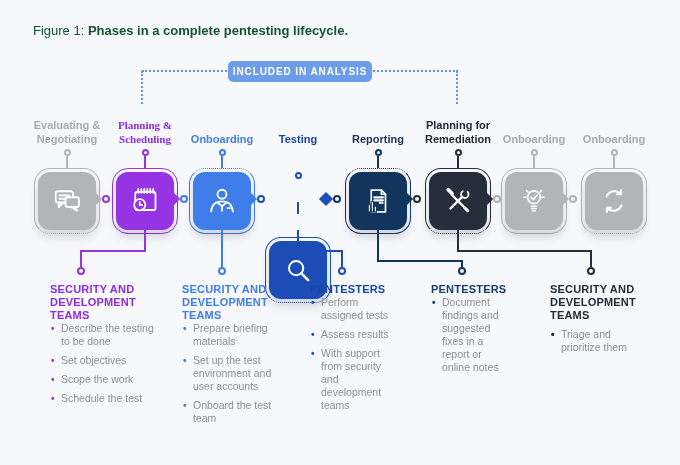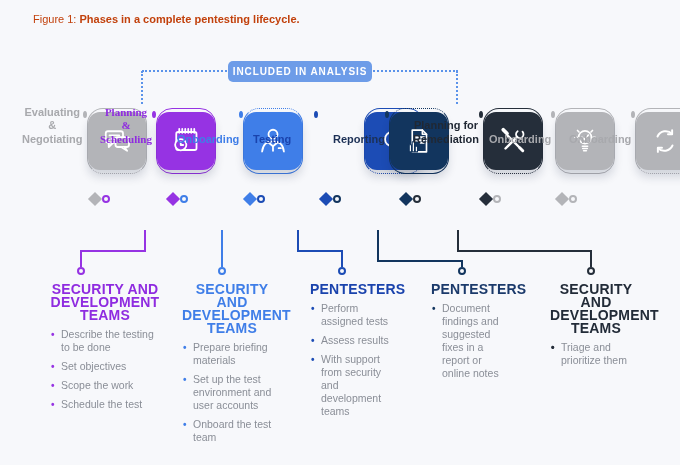--- a/index.html
+++ b/index.html
@@ -1,29 +1,29 @@
 <!DOCTYPE html>
 <html><head>
 <meta charset="utf-8">
 <style>
   html,body{margin:0;padding:0;background:#f7f8fb;}
   .canvas{position:relative;width:680px;height:465px;background:#f7f8fb;overflow:hidden;
           font-family:"Liberation Sans", sans-serif;}
   
-  .title{position:absolute;left:33px;top:13px;font-size:11px;color:#c2410c;}
+  .title{position:absolute;left:33px;top:23px;font-size:13px;color:#14532d;}
   .title .pre{font-weight:500;}
   .title .main{font-weight:700;}
   
   .hdot{position:absolute;left:142px;top:70px;width:316px;height:0;border-top:2px dotted #5b93ea;}
   .vdotl{position:absolute;left:141px;top:71px;width:0;height:33px;border-left:2px dotted #5b93ea;}
   .vdotr{position:absolute;left:456px;top:71px;width:0;height:33px;border-left:2px dotted #5b93ea;}
   .badge{position:absolute;left:228px;top:61px;width:144px;height:21px;background:#6d9ce8;border-radius:5px;
          color:#fff;font-size:10px;font-weight:700;letter-spacing:.9px;text-align:center;line-height:21px;}
   
-  .phase{position:absolute;top:108px;width:90px;display:flex;align-items:flex-start;}
+  .phase{position:absolute;top:108px;width:90px;display:flex;flex-direction:column;align-items:center;}
   .p0{left:22px;--c:#b3b4b8;--lc:#a8a9ad;--n:#9633e3;}
   .p1{left:100px;font-family:Liberation Serif, serif;--c:#9633e3;--lc:#8f2be0;--n:#3f7ee8;}
   .p2{left:177px;--c:#3f7ee8;--lc:#3f7ee8;--n:#1c4cb5;}
   .p3{left:253px;gap:23px;--c:#1c4cb5;--lc:#1a43ad;--n:#12355e;}
   .p4{left:333px;--c:#12355e;--lc:#1c3055;--n:#252e3a;}
   .p5{left:413px;--c:#252e3a;--lc:#202834;--n:#b3b4b8;}
   .p6{left:489px;--c:#b3b4b8;--lc:#a8a9ad;--n:#b3b4b8;}
   .p7{left:569px;--c:#b3b4b8;--lc:#a8a9ad;}
   .plabel{height:38px;display:flex;align-items:flex-end;justify-content:center;text-align:center;
           font-size:11px;line-height:13.5px;font-weight:700;color:var(--lc);width:90px;}
@@ -40,21 +40,21 @@
          border-radius:50%;background:#f7f8fb;}
   .box svg{display:block;}
   
   .seg{position:absolute;}
   .sv{width:2px;} .sh{height:2px;}
   .e-purple{background:#9633e3;} .e-blue{background:#3f7ee8;} .e-royal{background:#1c4cb5;}
   .e-navy{background:#12355e;} .e-dark{background:#252e3a;}
   .lring{position:absolute;width:8px;height:8px;box-sizing:border-box;border-radius:50%;background:#f7f8fb;border:2px solid;}
   
   .list{position:absolute;top:283px;}
-  .list .team{font-size:14px;font-weight:700;line-height:13px;letter-spacing:.2px;margin-bottom:6px;text-align:center;}
+  .list .team{font-size:11px;font-weight:700;line-height:13px;letter-spacing:.2px;margin-bottom:0;}
   .list ul{list-style:none;margin:0;padding:0;}
   .list li{position:relative;font-size:10.5px;line-height:13px;color:#8a8e97;padding-left:11px;margin-bottom:6px;}
   .list li .mk{position:absolute;left:1px;top:0;font-size:10px;font-weight:700;}
   .l0{left:50px;width:110px;} .l0 .team{color:#8f2be0;} .l0 .mk{color:#9633e3;}
   .l1{left:182px;width:100px;} .l1 .team{color:#3f7ee8;} .l1 .mk{color:#3f7ee8;}
   .l2{left:310px;width:88px;} .l2 .team{color:#1a43ad;} .l2 .mk{color:#1c4cb5;}
   .l3{left:431px;width:80px;} .l3 .team{color:#1b3a6b;} .l3 .mk{color:#12355e;}
   .l4{left:550px;width:92px;} .l4 .team{color:#222b38;} .l4 .mk{color:#252e3a;}
 </style>
 </head>

